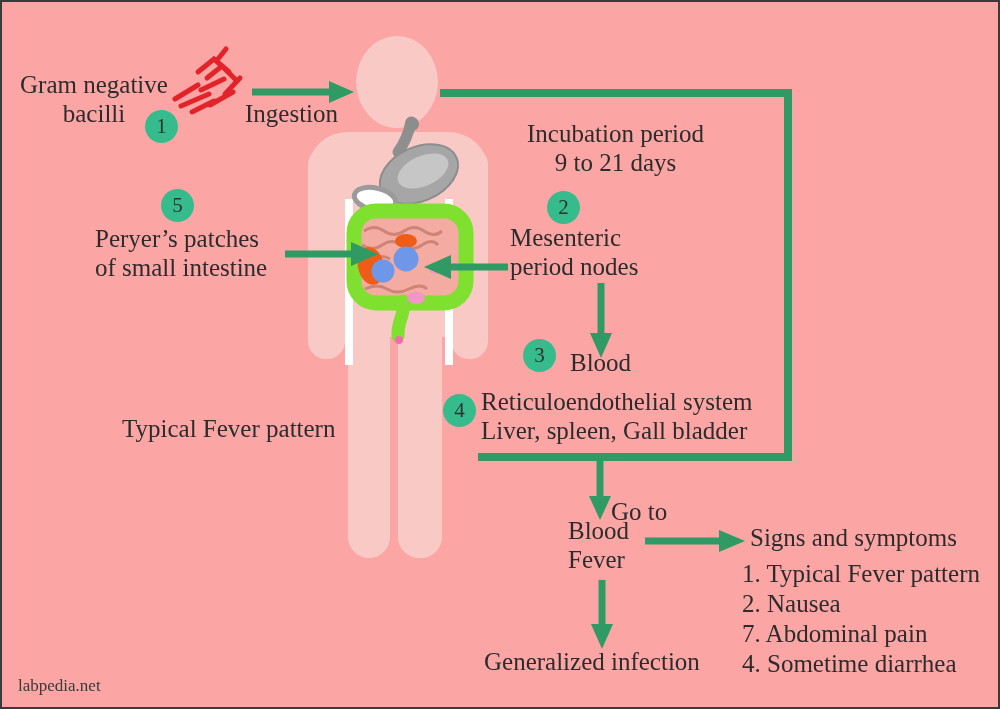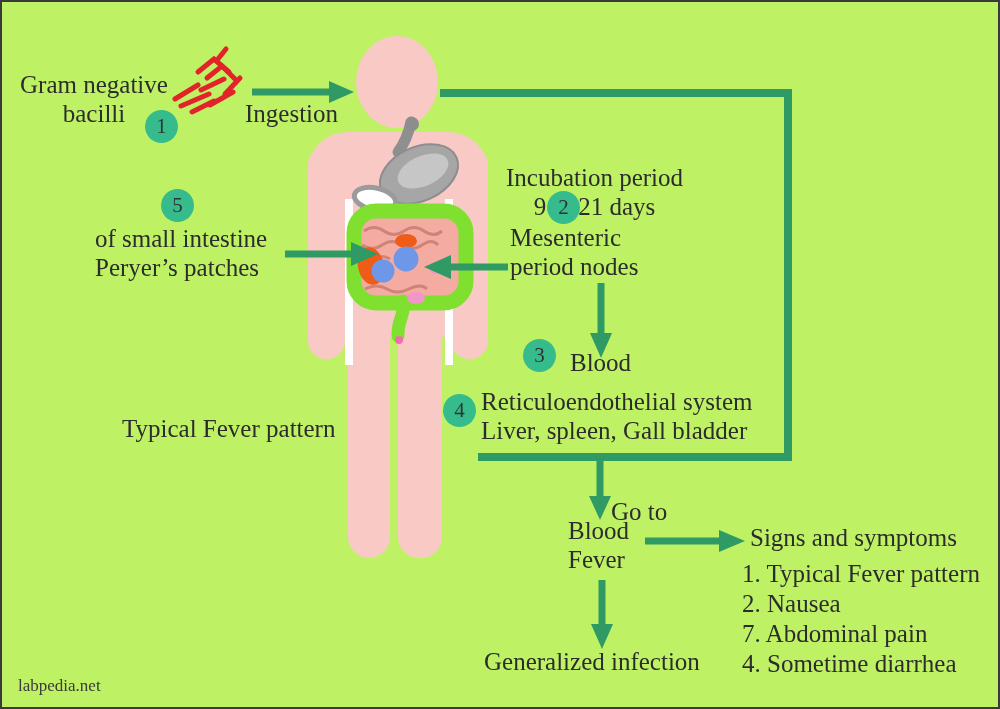--- a/index.html
+++ b/index.html
@@ -1,18 +1,18 @@
 <!DOCTYPE html>
 <html><head>
 <meta charset="utf-8">
 <style>
   html,body{margin:0;padding:0;background:#fff;}
   .stage{
     position:relative;width:1000px;height:709px;box-sizing:border-box;
-    border:2px solid #3a3a3a;background:#bef264;overflow:hidden;
+    border:2px solid #3a3a3a;background:#fca5a5;overflow:hidden;
     font-family:"Liberation Serif","DejaVu Serif",serif;color:#2c2c2c;
   }
   .art{position:absolute;left:0;top:0;width:1000px;height:709px;}
   .t{position:absolute;font-size:25px;line-height:29px;white-space:nowrap;}
   .tc{text-align:center;}
   .badge{
     position:absolute;width:33px;height:33px;border-radius:50%;
     background:#36bc8c;color:#2f3335;font-size:21px;line-height:33px;
     text-align:center;
   }
@@ -104,35 +104,35 @@
   </svg>
 
   <div class="t tc" style="left:6px;top:68px;width:172px;">
     <div>Gram negative</div>
     <div>bacilli</div>
   </div>
   <div class="badge" style="left:143px;top:108px;">1</div>
 
   <div class="t" style="left:243px;top:97px;">Ingestion</div>
 
-  <div class="t tc" style="left:485px;top:117px;width:215px;margin-top:44px;">
+  <div class="t tc" style="left:506px;top:117px;width:215px;">
     <div>Incubation period</div>
     <div>9 to 21 days</div>
   </div>
 
   <div class="badge" style="left:545px;top:189px;">2</div>
   <div class="t" style="left:508px;top:221px;">
     <div>Mesenteric</div>
     <div>period nodes</div>
   </div>
 
   <div class="badge" style="left:159px;top:187px;">5</div>
   <div class="t" style="left:93px;top:222px;">
+    <div>Peryer’s patches</div>
     <div>of small intestine</div>
-    <div>Peryer’s patches</div>
   </div>
 
   <div class="badge" style="left:521px;top:337px;">3</div>
   <div class="t" style="left:568px;top:346px;">Blood</div>
 
   <div class="badge" style="left:441px;top:392px;">4</div>
   <div class="t" style="left:479px;top:385px;">
     <div>Reticuloendothelial system</div>
     <div>Liver, spleen, Gall bladder</div>
   </div>

